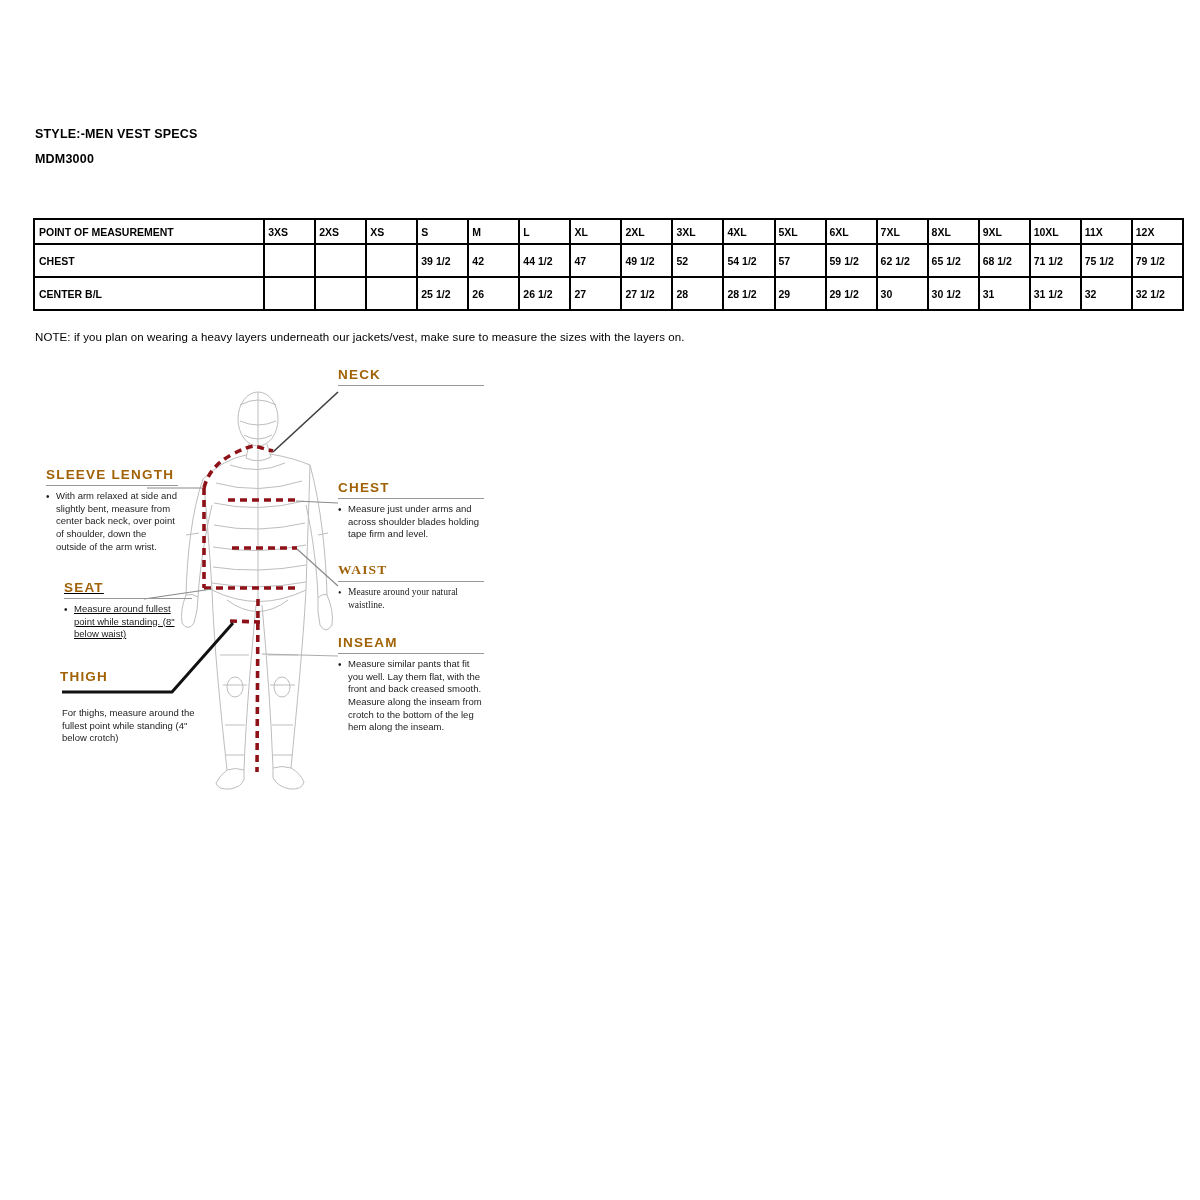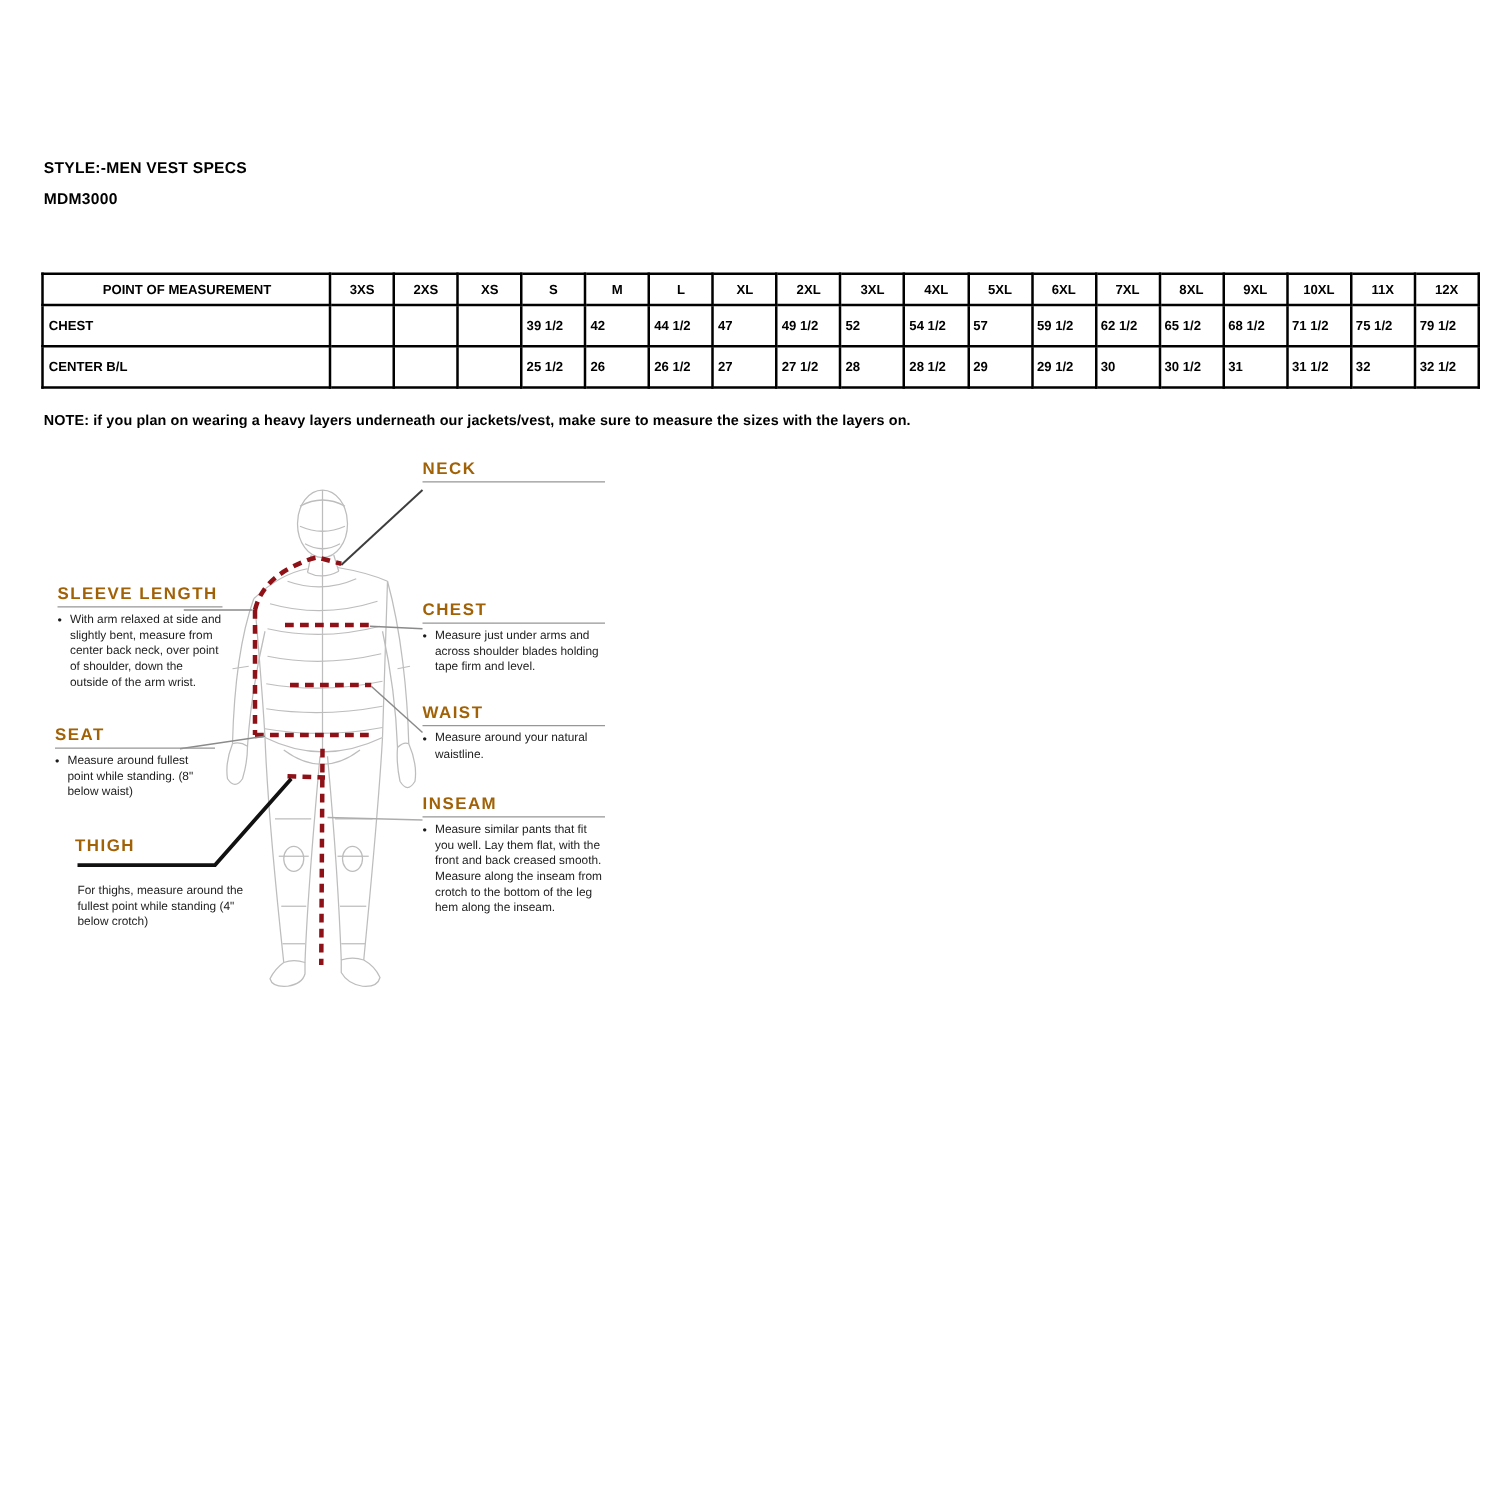--- a/index.html
+++ b/index.html
@@ -5,42 +5,42 @@
   html,body{margin:0;padding:0;background:#fff;}
   #page{position:relative;width:1200px;height:1200px;background:#ffffff;overflow:hidden;
         font-family:"Liberation Sans", sans-serif;color:#000;}
   .title-line{position:absolute;left:35px;font-weight:bold;font-size:12.5px;letter-spacing:.2px;text-align:right;}
   #style-line{top:127px;}
   #model-line{top:152px;}
   
   #size-table{position:absolute;left:33px;top:218px;width:1151px;border-collapse:collapse;table-layout:fixed;}
   #size-table td,#size-table th{border:2px solid #000;font-size:10.5px;font-weight:bold;
         padding:0 3px;overflow:hidden;white-space:nowrap;}
-  #size-table tr.hdr td{height:23px;text-align:center;}
+  #size-table tr.hdr td{height:23px;text-align:left;}
   #size-table tr.datarow td{height:31px;text-align:left;vertical-align:middle;}
   #size-table td.pom{text-align:left;padding-left:4px;}
   
-  #note-line{position:absolute;left:35px;top:331px;font-weight:bold;font-size:11.5px;letter-spacing:.1px;}
+  #note-line{position:absolute;left:35px;top:331px;font-weight:normal;font-size:11.5px;letter-spacing:.1px;}
   
   #diagram-svg{position:absolute;left:30px;top:355px;}
   .guide{position:absolute;width:146px;}
   .guide h4{margin:0 0 4px 0;font-size:13.5px;font-weight:600;letter-spacing:1.2px;
         border-bottom:1px solid #979797;padding-bottom:3px;color:#a16207;}
   .guide h4.no-rule{border-bottom:none;}
   .guide p{margin:0;font-size:9.5px;line-height:1.33;color:#1c1c1c;padding-left:10px;position:relative;}
   .guide p.bullet::before{content:"\2022";position:absolute;left:0;top:0;font-size:10px;}
   .guide p.plain{padding-left:2px;margin-top:20px;}
   
   #guide-neck{left:338px;top:367px;}
   #guide-chest{left:338px;top:480px;}
-  #guide-waist{left:338px;top:562px;}
+  #guide-waist{left:338px;top:562px;font-family:Liberation Serif, serif;}
   #guide-inseam{left:338px;top:635px;}
   
   #guide-sleeve{left:46px;top:467px;width:132px;}
-  #guide-seat{left:44px;top:580px;width:128px;}
+  #guide-seat{left:64px;top:580px;width:128px;text-decoration:underline;}
   #guide-thigh{left:60px;top:669px;width:140px;}
 </style>
 </head>
 <body>
 
 <div id="page">
 
   <div id="style-line" class="title-line">STYLE:-MEN VEST SPECS</div>
   <div id="model-line" class="title-line">MDM3000</div>
 

